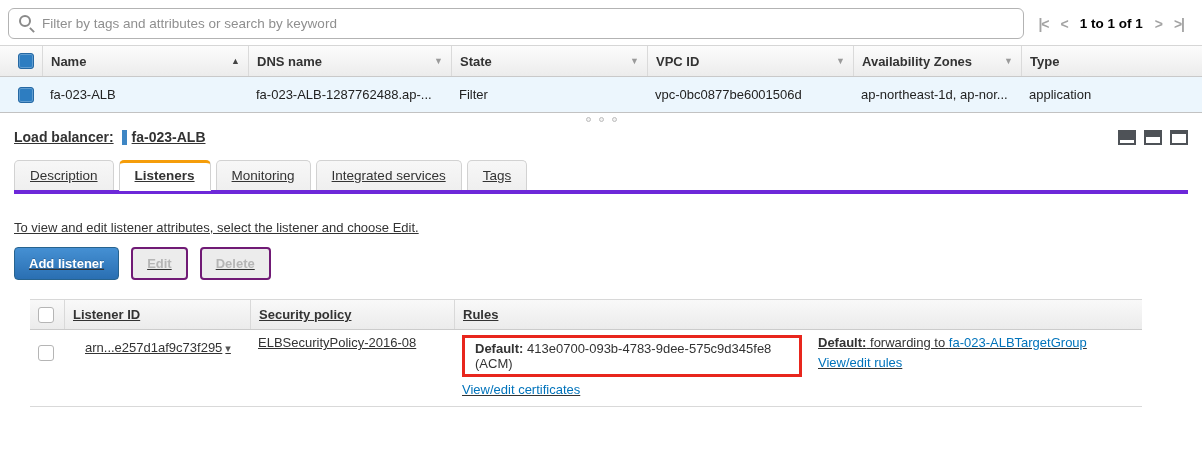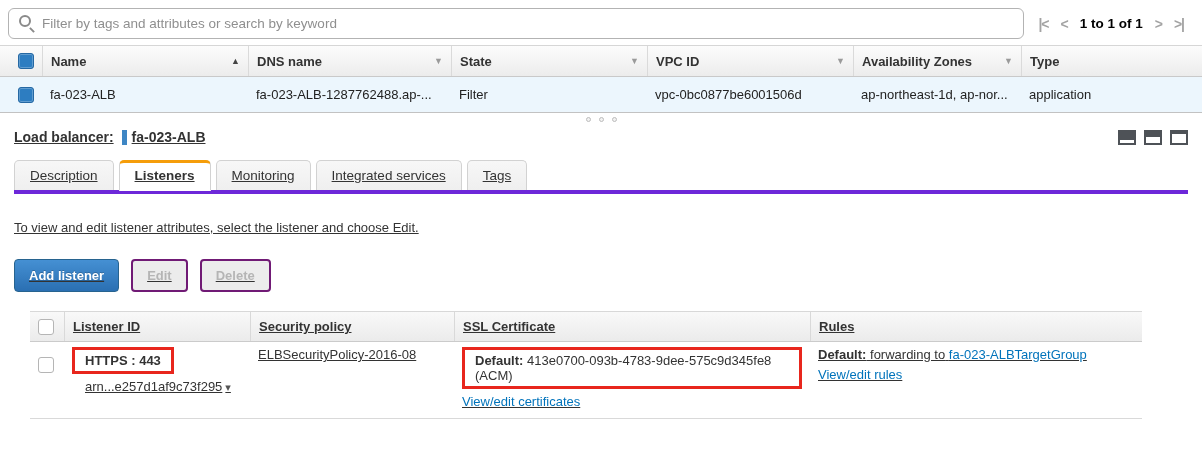--- a/index.html
+++ b/index.html
@@ -56,21 +56,21 @@
   .tabs { display:flex; gap:5px; margin-top:15px; border-bottom:4px solid #6d28d9; }
   .tab { padding:7px 15px; background:linear-gradient(#f7f7f7,#efefef); border:1px solid #d2d2d2;
     border-bottom:none; border-radius:5px 5px 0 0; font-size:13.5px; color:#333; cursor:pointer; }
   .tab.active { background:#fff; font-weight:bold; border-top:3px solid #f59d0a;
     padding-top:5px; margin-bottom:-1px; border-bottom:1px solid #fff; }
 
   .intro { margin-top:17px; color:#333; }
   .hint  { margin-top:26px; color:#333; }
 
   
-  .btn-row { margin-top:24px; display:flex; gap:12px; }
+  .btn-row { margin-top:12px; display:flex; gap:12px; }
   .btn { font-family:"Liberation Sans", sans-serif; font-size:13px; font-weight:bold;
     border-radius:4px; padding:7px 14px; cursor:pointer; }
   .btn.primary { color:#fff; background:linear-gradient(#4590d3,#2a6fb2);
     border:1px solid #27638f; text-shadow:0 -1px 0 rgba(0,0,0,.2); }
   .btn.disabled { color:#b5b5b5; background:#ececec; border:2px solid #701a75; cursor:default; }
 
   
   .lt { margin:19px 0 0 16px; width:1112px; }
   .lt-grid { display:grid; grid-template-columns:34px 186px 204px 356px 1fr; }
   .lt-header { height:31px; background:linear-gradient(#f9f9f9,#ebebeb);
@@ -187,31 +187,29 @@
     <button class="btn disabled">Delete</button>
   </div>
 
   <div class="lt">
     <div class="lt-grid lt-header">
       <div class="th cb-cell" style="padding:0;">
           <span class="cb unchecked" style="margin-left:8px;"></span>
         </div>
       <div class="th">Listener ID</div>
       <div class="th">Security policy</div>
-      <div class="th">SSL Certificate</div>
       <div class="th">Rules</div>
     </div>
 
     <div class="lt-grid lt-row">
       <div class="td cb-cell" style="padding:0;">
           <span class="cb unchecked" style="margin-left:8px;"></span>
         </div>
 
       <div class="td">
-        <span class="redbox"><span class="b">HTTPS : 443</span></span>
         <div class="arn-line">
           <span>arn...e257d1af9c73f295</span><span class="caret">▾</span>
         </div>
       </div>
 
       <div class="td plain-top">ELBSecurityPolicy-2016-08</div>
 
       <div class="td">
         <span class="redbox">
           <span class="b">Default:</span>

